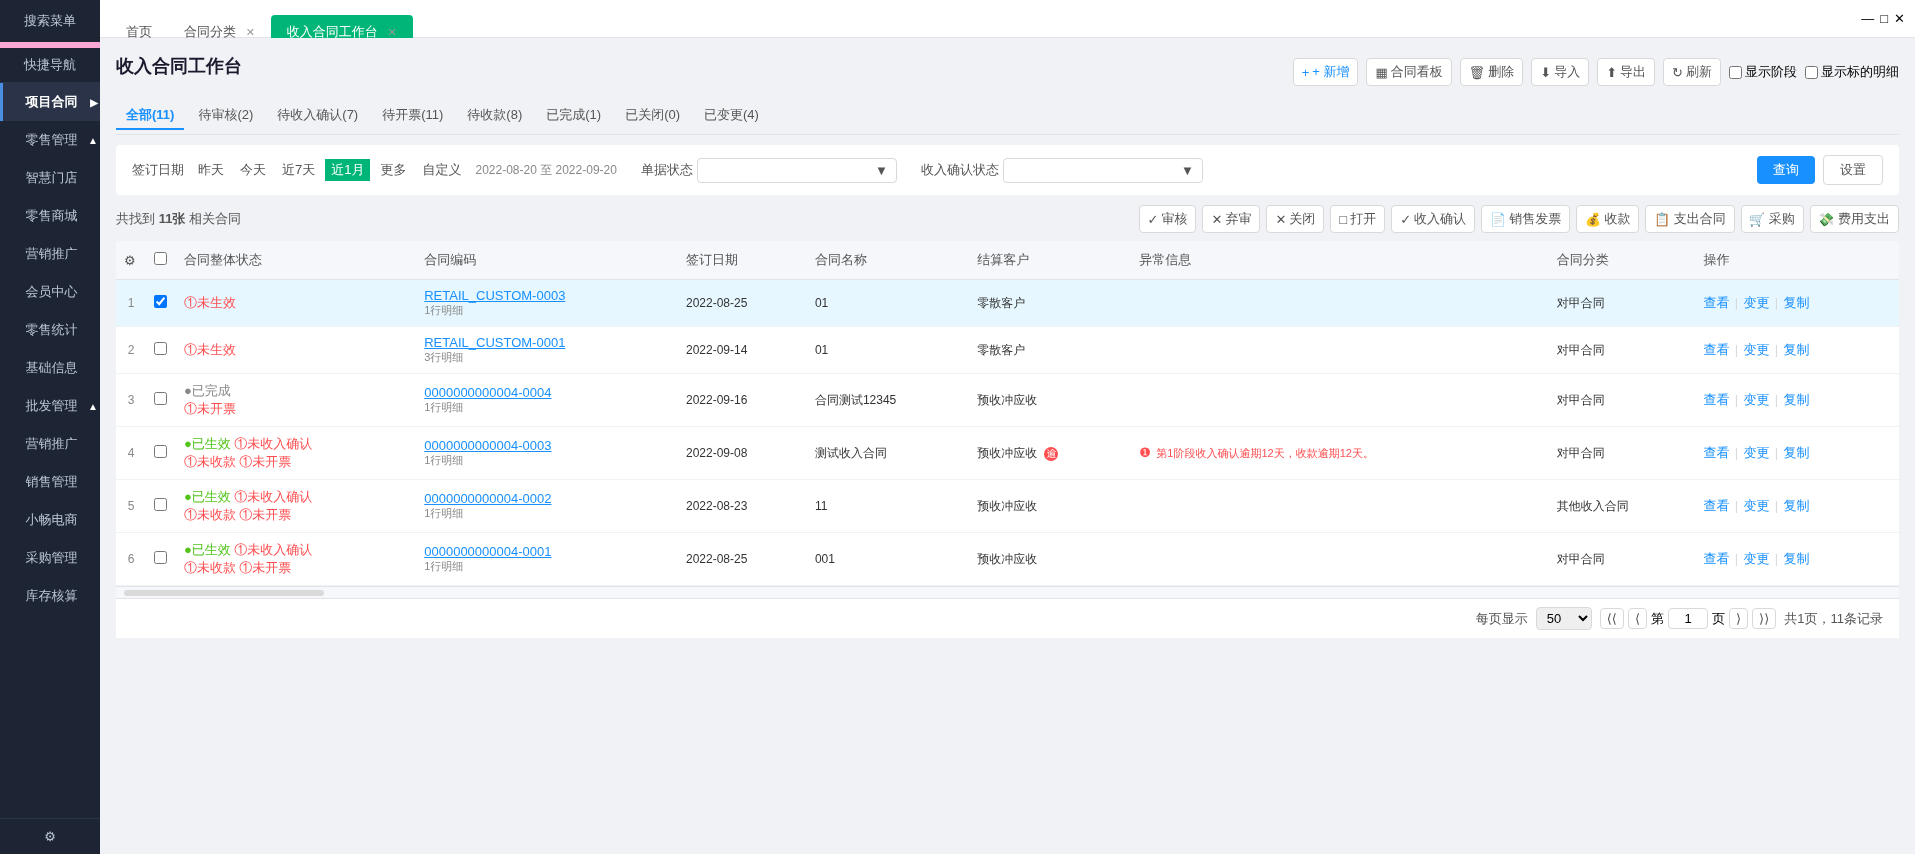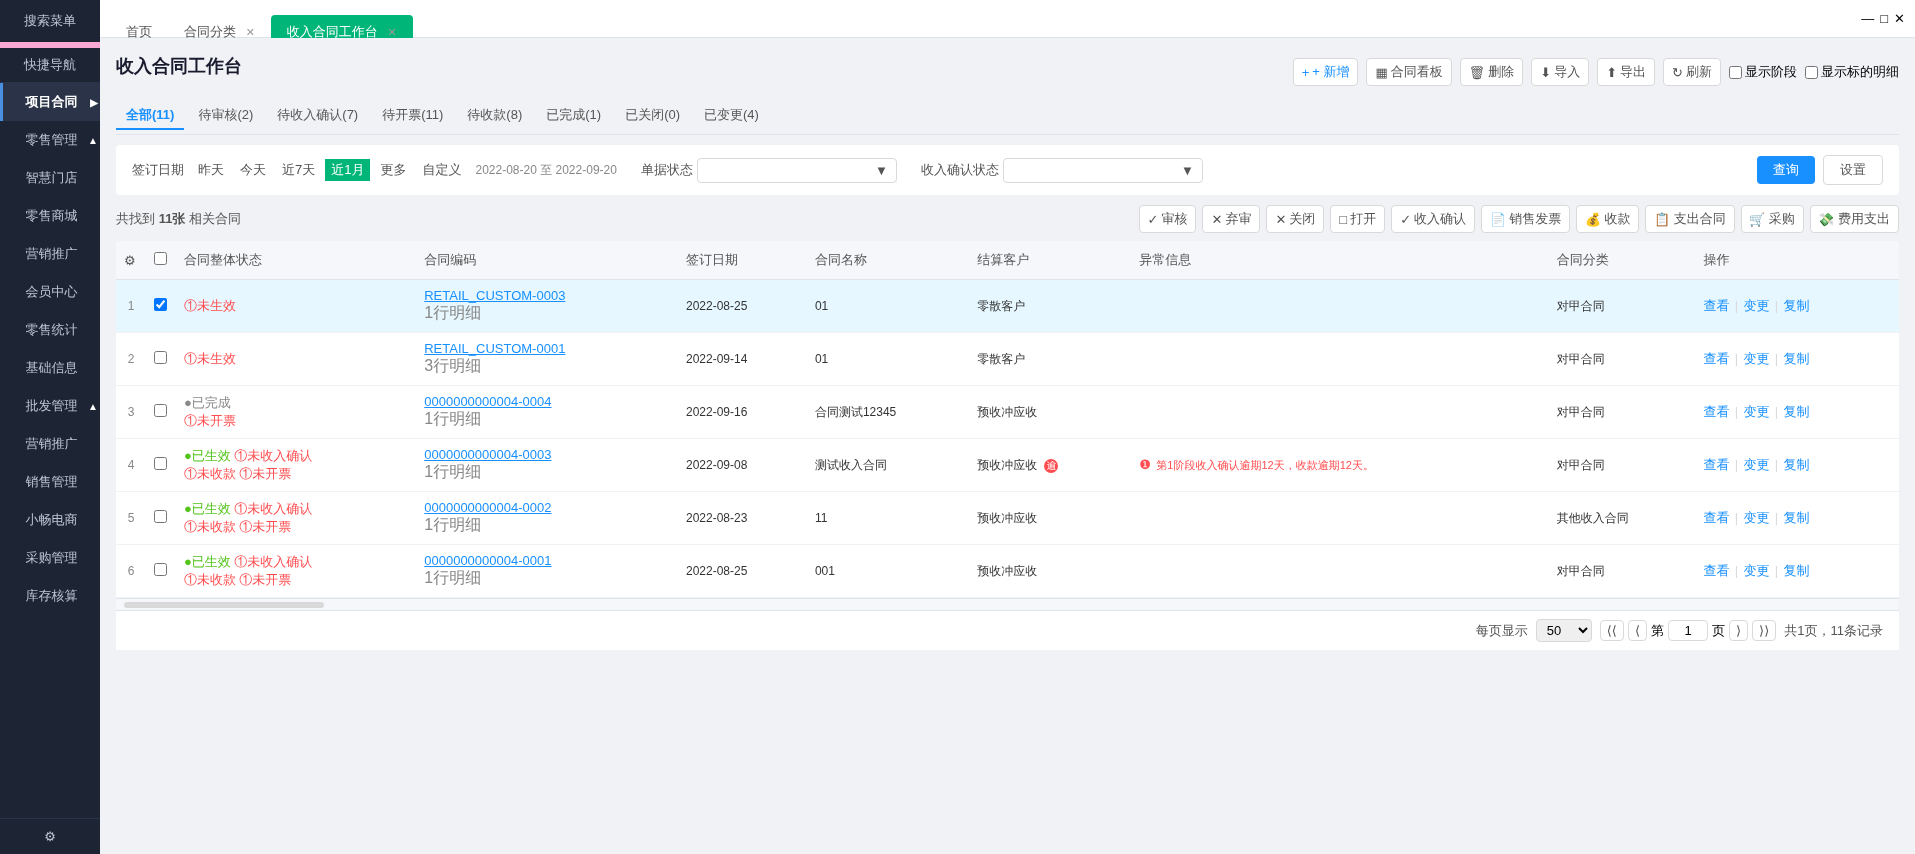--- a/index.html
+++ b/index.html
@@ -55,21 +55,21 @@
     .table-wrap { background: #fff; border-radius: 4px; overflow: auto; }
     table { width: 100%; border-collapse: collapse; }
     thead tr { background: #f5f7fa; }
     th { padding: 10px 8px; text-align: left; color: #555; font-weight: normal; border-bottom: 1px solid #e0e4ea; white-space: nowrap; font-size: 13px; }
     td { padding: 8px 8px; color: #333; border-bottom: 1px solid #f0f2f5; vertical-align: middle; font-size: 12px; }
     tr.selected { background: #e6f7ff; }
     .status-red { color: #ff4d4f; }
     .status-green { color: #52c41a; }
     .status-gray { color: #888; }
     .link { color: #1890ff; cursor: pointer; text-decoration: underline; }
-    .sub-text { color: #888; font-size: 16px; }
+    .sub-text { color: #888; font-size: 11px; }
     .op-btn { color: #1890ff; cursor: pointer; }
     .op-sep { color: #d9d9d9; margin: 0 2px; }
     .error-text { color: #ff4d4f; font-size: 11px; }
     .error-icon { color: #ff4d4f; margin-right: 2px; }
     .addr-icon { display: inline-block; width: 14px; height: 14px; background: #ff4d4f; color: #fff; border-radius: 50%; font-size: 10px; text-align: center; line-height: 14px; margin-left: 4px; }
 
     
     .table-footer { background: #fff; padding: 8px 16px; display: flex; align-items: center; justify-content: flex-end; gap: 8px; border-top: 1px solid #e0e4ea; }
     .page-size-select { border: 1px solid #d9d9d9; border-radius: 4px; padding: 2px 6px; }
     .page-nav { display: flex; align-items: center; gap: 4px; }

